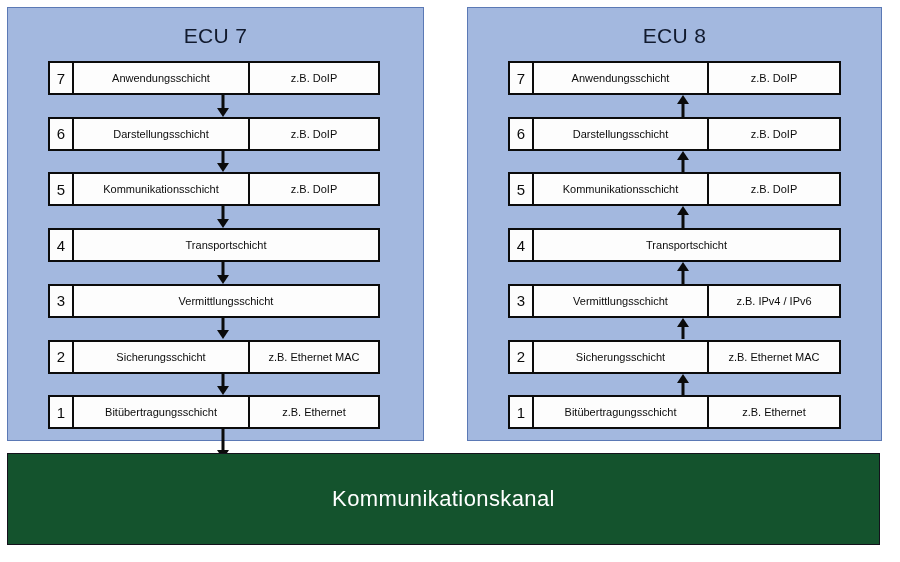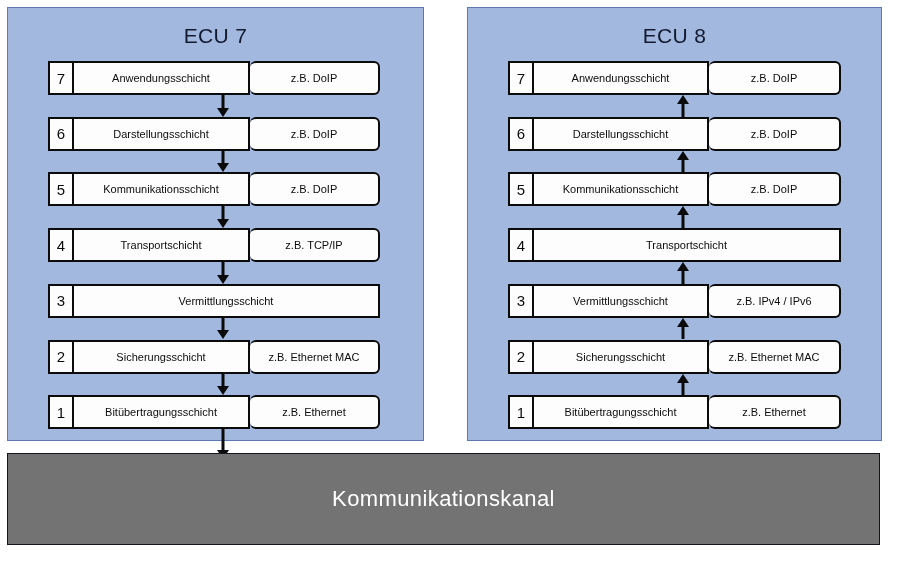--- a/index.html
+++ b/index.html
@@ -56,21 +56,21 @@
     display: flex;
     align-items: center;
     justify-content: center;
     font-size: 11px;
     color: #0b0b0b;
     white-space: nowrap;
     overflow: hidden;
   }
   .cell-num  { width: 26px; font-size: 15px; }
   .cell-name { flex: 1 1 auto; border-left: none; }
-  .cell-proto{ border-left: none; border-radius: 6px; }
+  .cell-proto{ border-left: none; }
 
   
   #ecu1-layers .layer-row { left: 48px; width: 332px; }
   #ecu1-layers .cell-proto { width: 130px; }
   
   #ecu2-layers .layer-row { left: 508px; width: 333px; }
   #ecu2-layers .cell-proto { width: 132px; }
 
   
   .arrow {
@@ -105,21 +105,21 @@
   }
   .arrow.up .stem { top: 7px; bottom: 0; }
 
   
   #channel {
     position: absolute;
     left: 7px;
     top: 453px;
     width: 873px;
     height: 92px;
-    background: #737373;
+    background: #14532d;
     border: 1px solid #14121c;
     box-sizing: border-box;
     display: flex;
     align-items: center;
     justify-content: center;
   }
   #channel-label {
     font-size: 22px;
     color: #ffffff;
     letter-spacing: .4px;
@@ -145,21 +145,20 @@
         <div class="cell cell-proto">z.B. DoIP</div>
       </div>
       <div class="layer-row" style="top: 172.4px;">
         <div class="cell cell-num">5</div>
         <div class="cell cell-name">Kommunikationsschicht</div>
         <div class="cell cell-proto">z.B. DoIP</div>
       </div>
       <div class="layer-row" style="top: 228.1px;">
         <div class="cell cell-num">4</div>
         <div class="cell cell-name">Transportschicht</div>
-        <div class="cell cell-proto">z.B. TCP/IP</div>
       </div>
       <div class="layer-row" style="top: 283.8px;">
         <div class="cell cell-num">3</div>
         <div class="cell cell-name">Vermittlungsschicht</div>
       </div>
       <div class="layer-row" style="top: 339.5px;">
         <div class="cell cell-num">2</div>
         <div class="cell cell-name">Sicherungsschicht</div>
         <div class="cell cell-proto">z.B. Ethernet MAC</div>
       </div>

